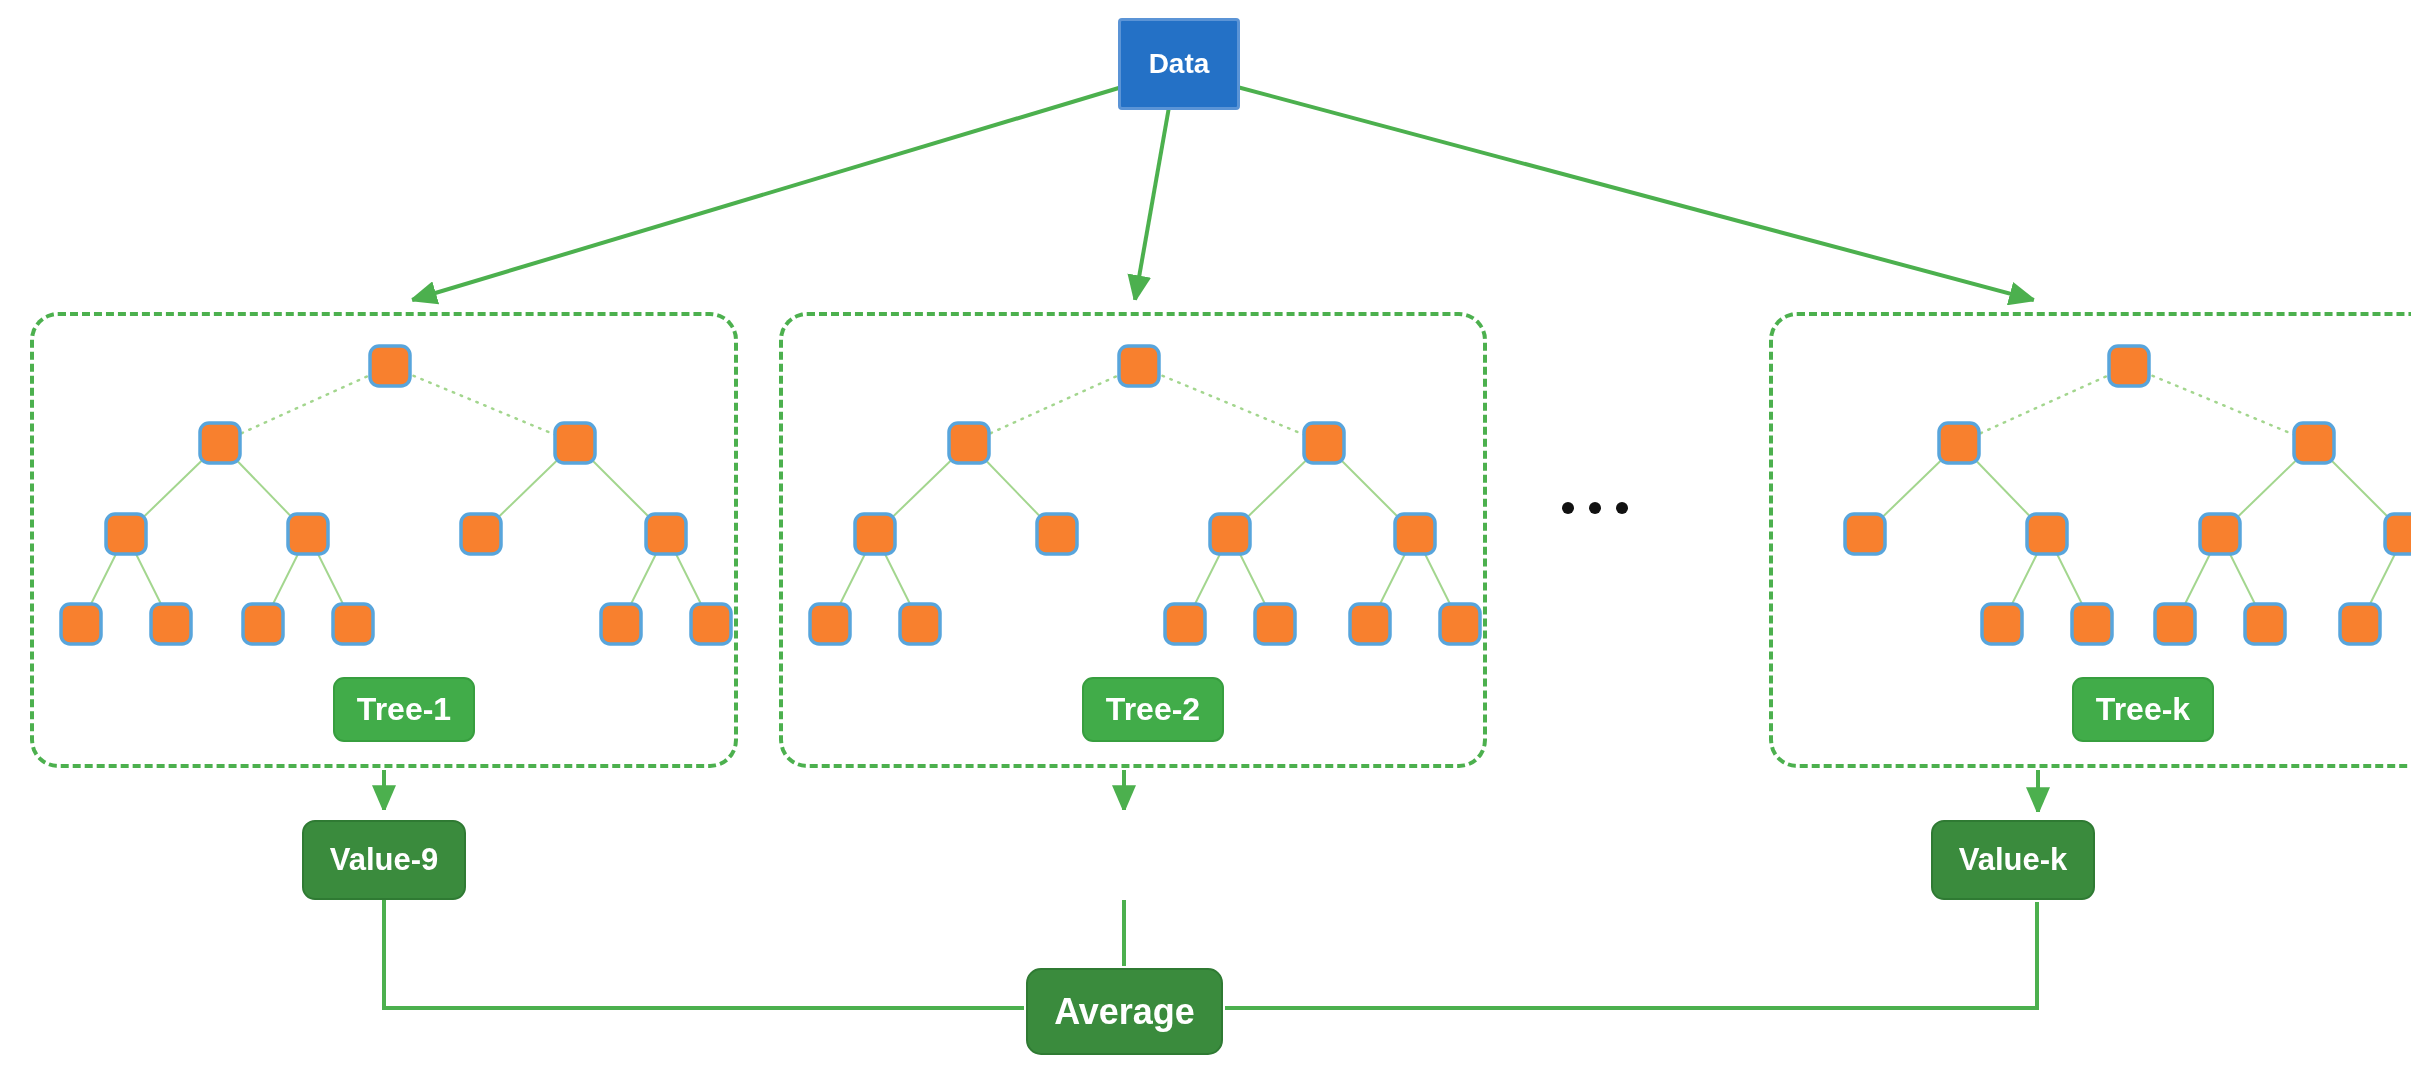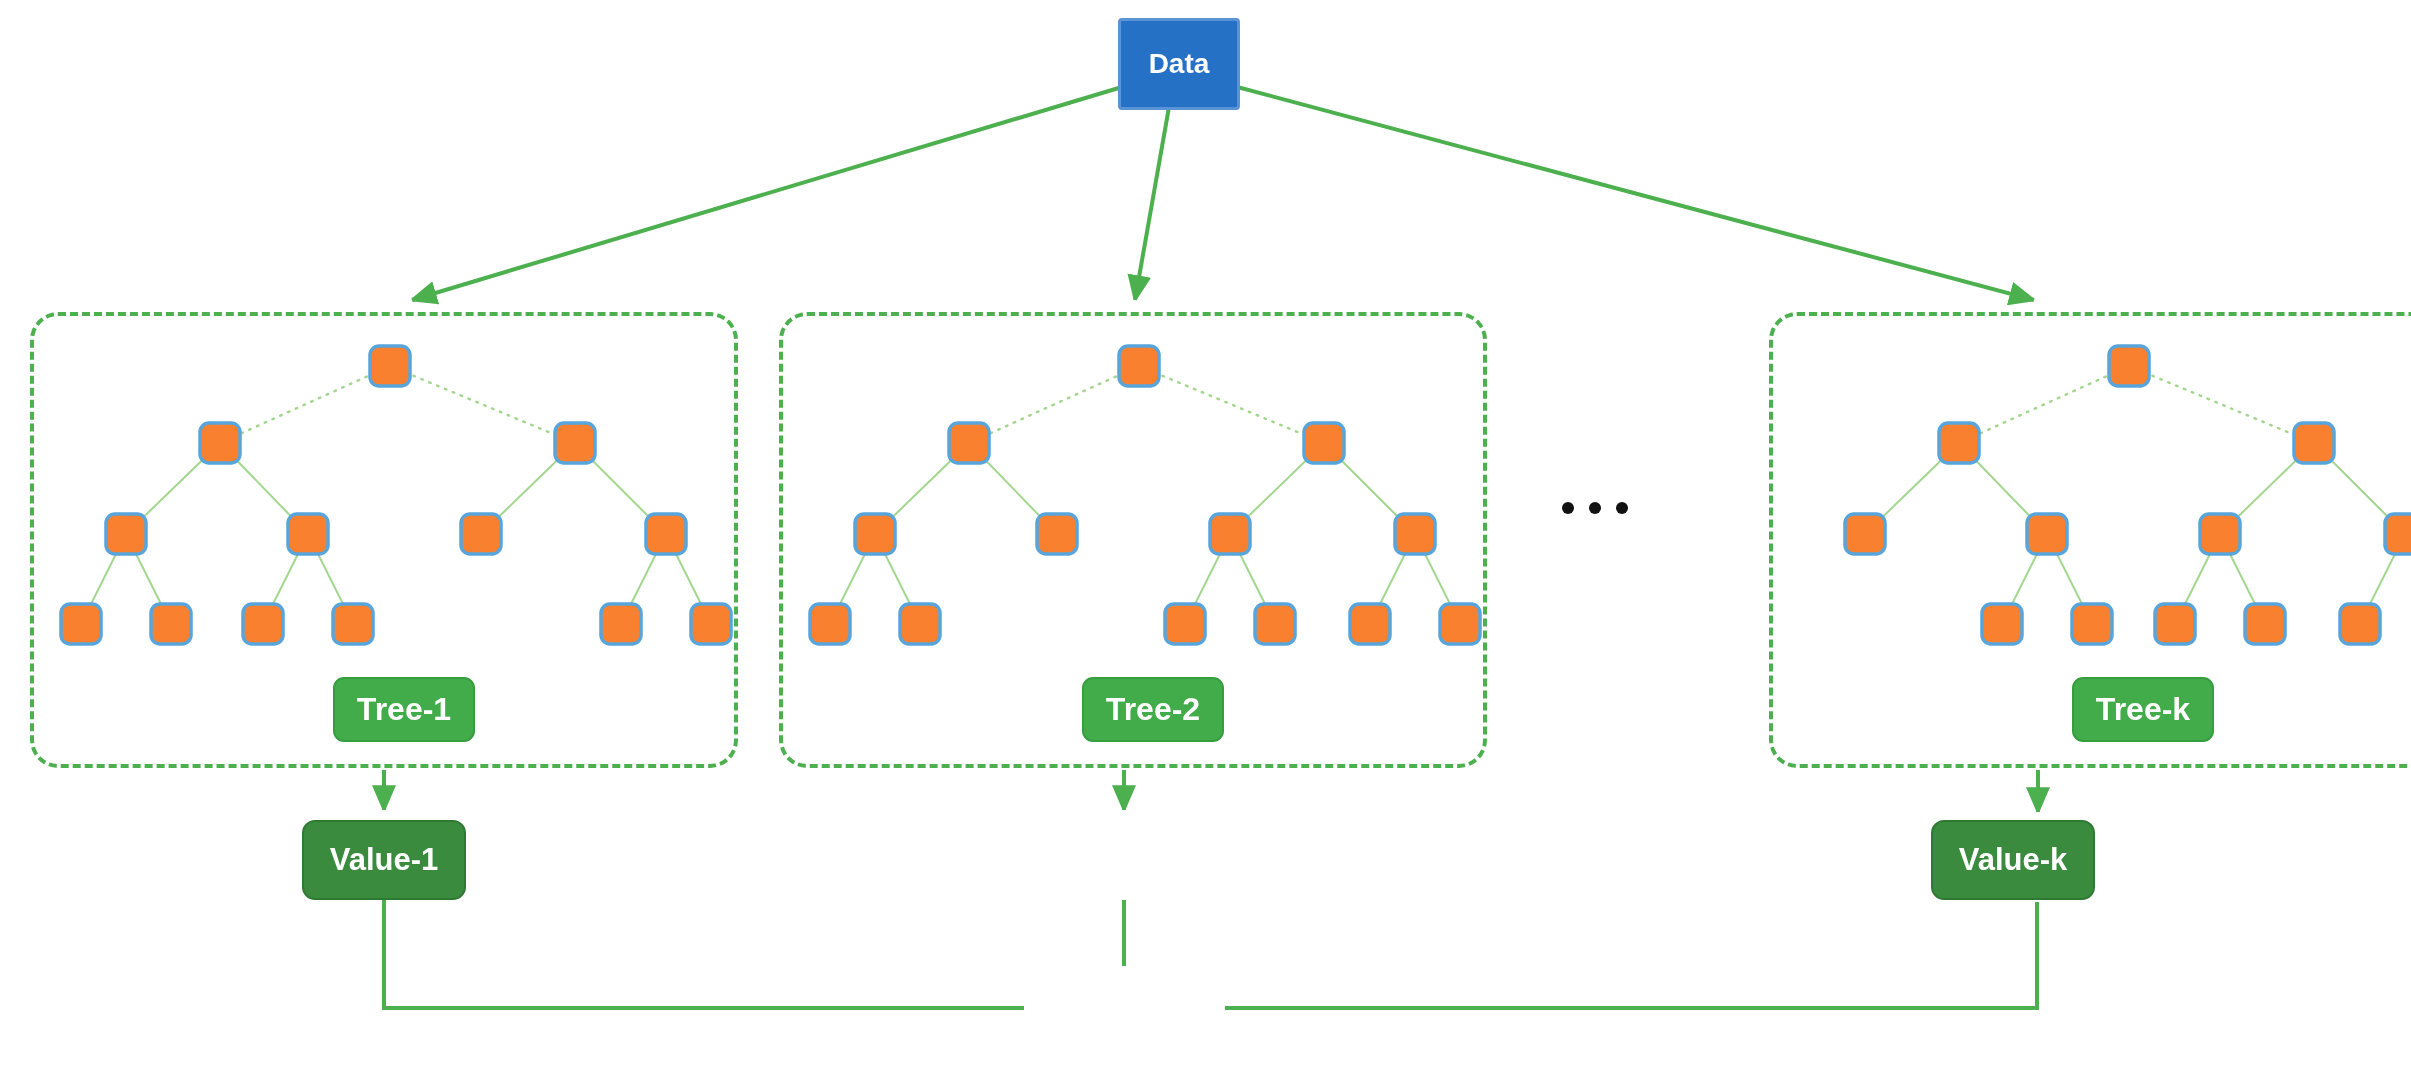--- a/index.html
+++ b/index.html
@@ -237,17 +237,18 @@
       </svg>
     <div class="tree-label">Tree-k</div>
   </div>
 
   <div class="dots">
       <span class="dot"></span>
       <span class="dot"></span>
       <span class="dot"></span>
     </div>
 
-  <div class="box value-box v1">Value-1</div>
+  <div class="box value-box v1">Value-9</div>
   <div class="box value-box v3">Value-k</div>
 
+  <div class="box average-box">Average</div>
 
 </div>
 
 </body></html>

